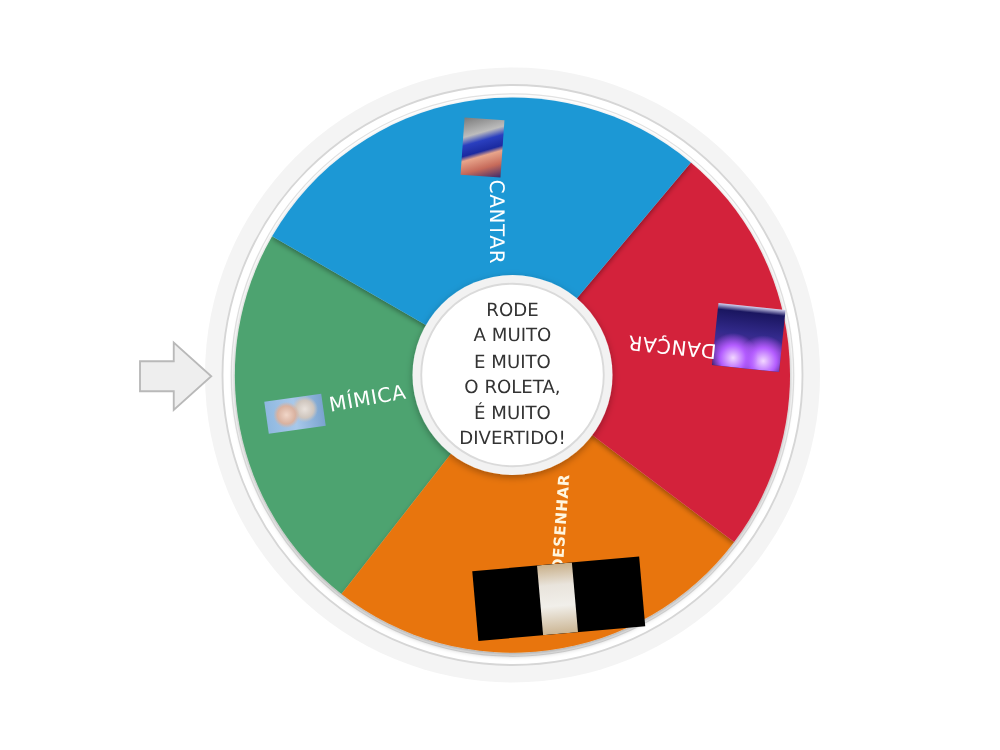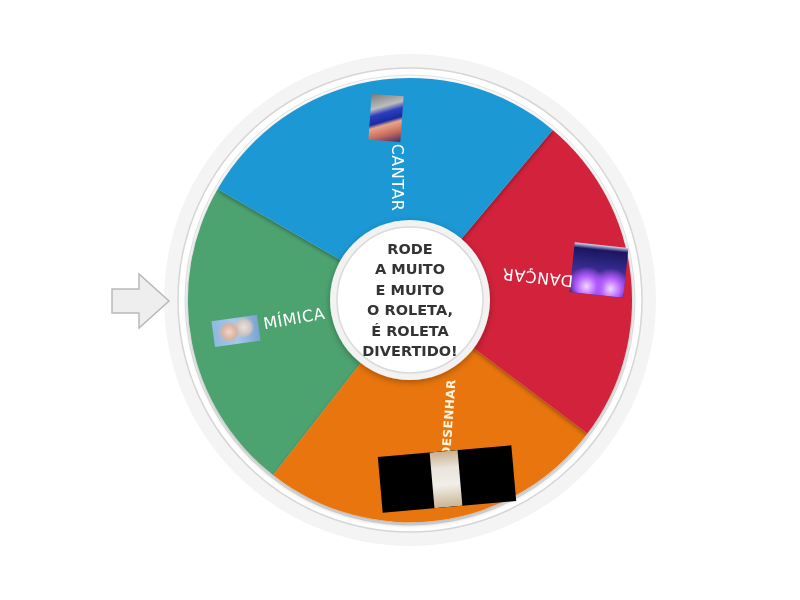--- a/index.html
+++ b/index.html
@@ -14,21 +14,21 @@
     position:absolute; color:#ffffff; font-size:16px; white-space:nowrap;
     transform-origin:center center; letter-spacing:0.5px;
   }
   .seg-label.small { font-size:12px; font-weight:bold; color:#fff6df; }
   .thumb { position:absolute; transform-origin:center center; overflow:hidden; }
   .hub {
     position:absolute; left:337px; top:227px; width:146px; height:146px; border-radius:50%;
     display:flex; align-items:center; justify-content:center; text-align:center;
     color:#333333; font-size:14.5px; line-height:20.5px; cursor:pointer;
   }
-  .hub span { display:block;font-weight:bold; }
+  .hub span { display:block; }
 </style>
 </head>
 <body>
 
 <div class="stage">
 
   <svg class="wheel-svg" width="800" height="600" viewBox="0 0 800 600">
     <defs>
       <radialGradient id="rimShadow" cx="50%" cy="50%" r="50%">
         <stop offset="90%" stop-color="#e8e8e8"></stop>
@@ -79,21 +79,21 @@
                          radial-gradient(circle at 68% 40%,#e9e2dc 0%,#cfc6be 20%,transparent 30%),
                          linear-gradient(90deg,#8fb8e0 0%,#a8c8ea 50%,#7aa3cf 100%);"></div>
   <div class="seg-label" style="left:263px; top:309px; transform:rotate(-10deg);">MÍMICA</div>
 
   <div class="hub">
     <div>
       <span>RODE</span>
       <span>A MUITO</span>
       <span>E MUITO</span>
       <span>O ROLETA,</span>
-      <span>É ROLETA</span>
+      <span>É MUITO</span>
       <span>DIVERTIDO!</span>
     </div>
   </div>
 
   <svg class="pointer" viewBox="0 0 62 58">
     <path d="M2,17 L29,17 L29,2 L59,29 L29,56 L29,41 L2,41 Z" fill="#eeeeee" stroke="#b9b9b9" stroke-width="1.5" stroke-linejoin="miter"></path>
   </svg>
 </div>
 
 </body></html>

